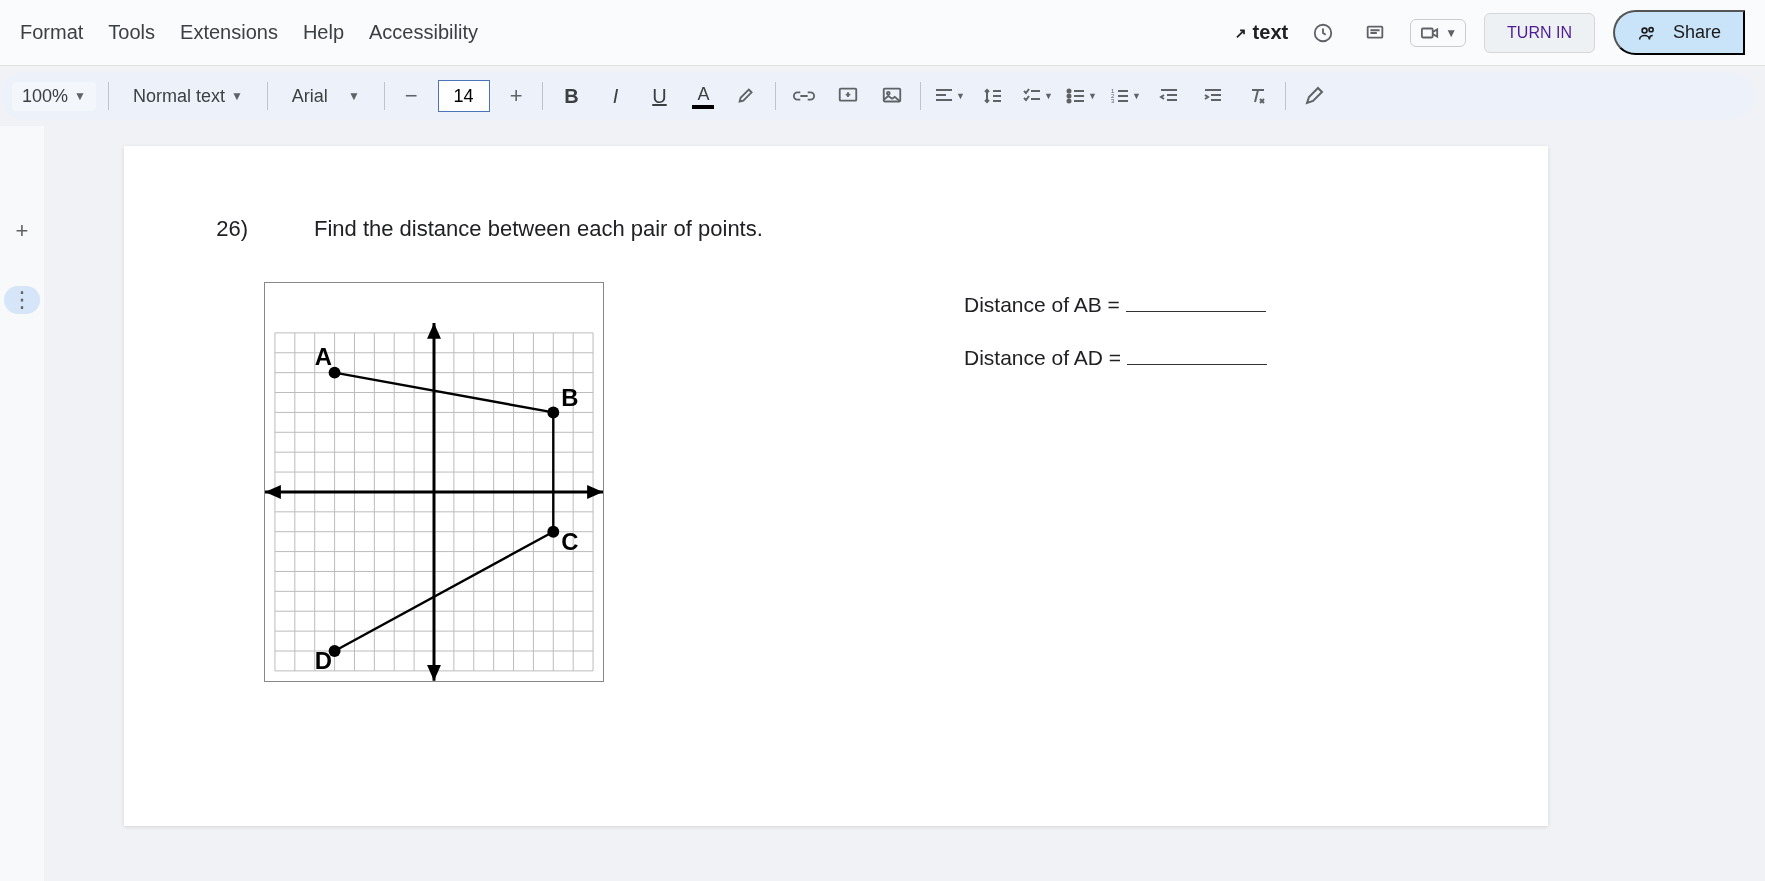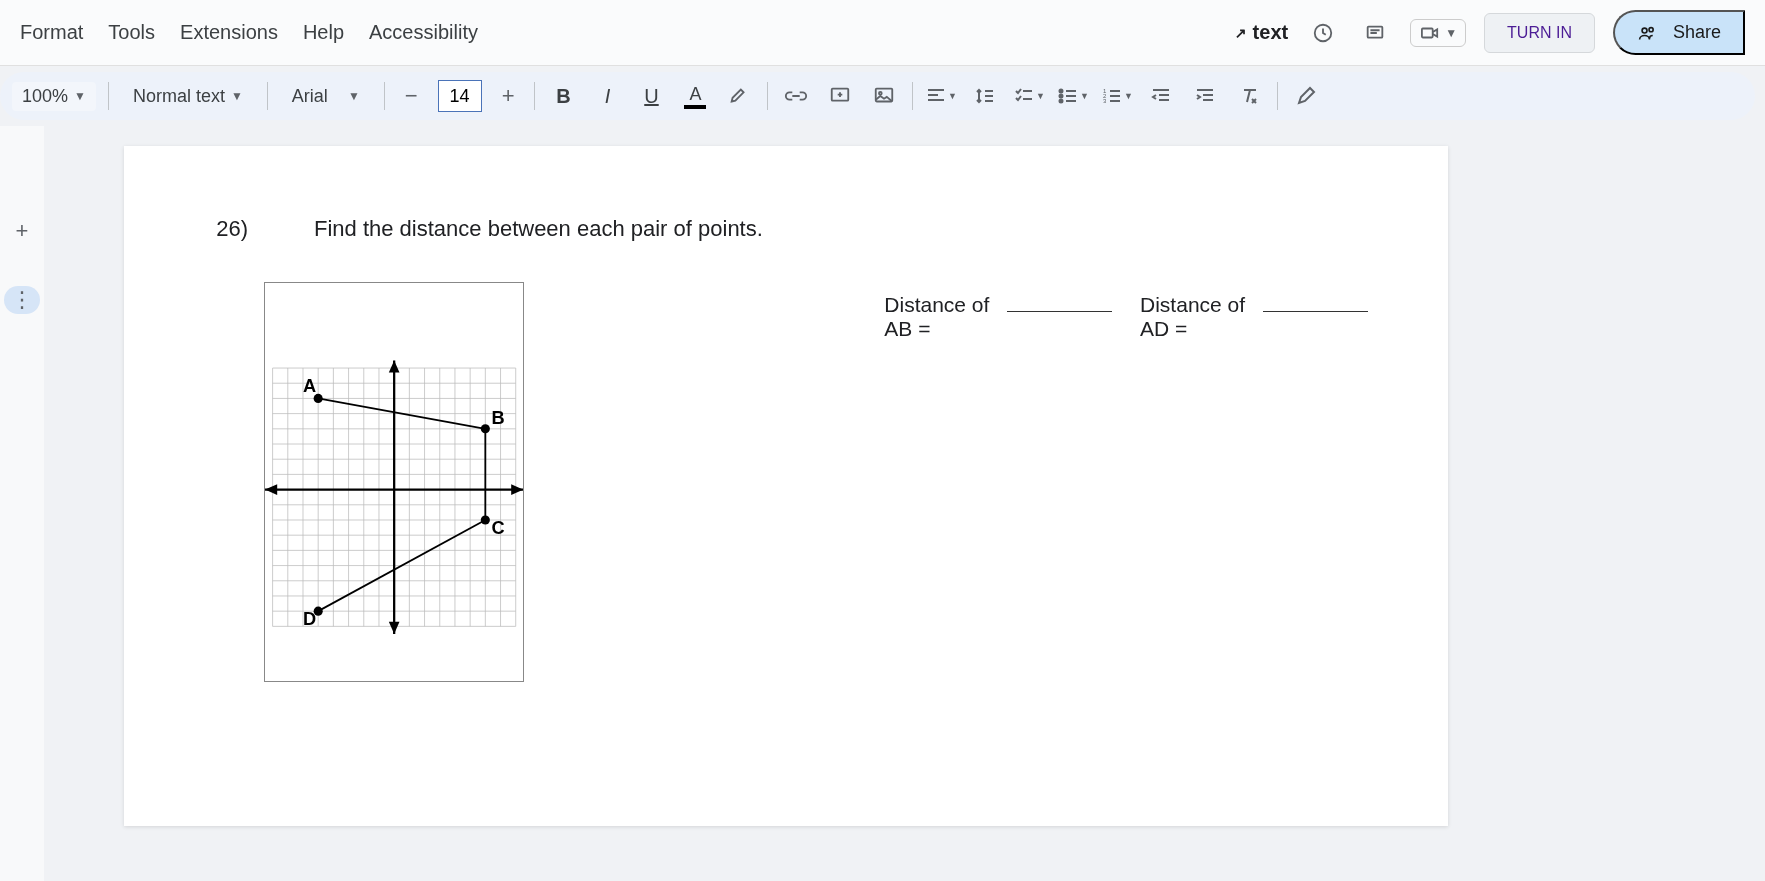--- a/index.html
+++ b/index.html
@@ -56,21 +56,21 @@
       margin: 6px 10px 6px 0;
       font-size: 18px;
       color: #3c4043;
     }
     .zoom-box { display: flex; align-items: center; gap: 6px; padding: 4px 10px; background: #f3f6fb; border-radius: 4px; cursor: pointer; }
     .style-box { display: flex; align-items: center; gap: 6px; padding: 4px 12px; cursor: pointer; }
     .font-box { display: flex; align-items: center; gap: 20px; padding: 4px 12px; cursor: pointer; }
     .sep { width: 1px; height: 28px; background: #c0c4c8; }
     .minus, .plus { font-size: 22px; cursor: pointer; padding: 0 8px; color: #5f6368; }
     .fontsize-input {
-      width: 44px; height: 32px; text-align: center;
+      width: 52px; height: 32px; text-align: center;
       border: 1.5px solid #4a73b8; font-size: 18px;
       background: #fff;
     }
     .tb-btn {
       min-width: 32px; height: 32px;
       display: flex; align-items: center; justify-content: center;
       cursor: pointer; font-size: 18px; color: #3c4043;
     }
     .tb-btn.bold { font-weight: bold; font-size: 20px; }
     .tb-btn.italic { font-style: italic; font-size: 20px; }
@@ -90,31 +90,31 @@
     }
     .rail-btn.more {
       background: #d6e5f7; border-radius: 14px;
       width: 36px; height: 28px;
     }
     .page-area {
       flex: 1; display: flex; justify-content: flex-start;
       padding: 20px 0 0 80px;
     }
     .page {
-      background: #fff; width: 1324px; height: 680px;
+      background: #fff; width: 1424px; height: 680px;
       box-shadow: 0 1px 4px rgba(0,0,0,.12);
       padding: 70px 80px;
       position: relative;
     }
     .qrow { display: flex; gap: 30px; }
     .qnum { font-size: 22px; color: #202124; min-width: 44px; text-align: right; }
     .qprompt { font-size: 22px; color: #202124; margin-left: 36px; }
     .qbody { display: flex; margin-top: 40px; margin-left: 60px; gap: 360px; }
     .graph { position: relative; width: 340px; height: 400px; border: 1.5px solid #888; }
-    .answers { padding-top: 10px; display: flex; gap: 28px; }
+    .answers { padding-top: 10px; display: flex; flex-direction: column; gap: 28px; }
     .ansline { font-size: 21px; color: #202124; display: flex; align-items: baseline; }
     .blank { display: inline-block; border-bottom: 1.5px solid #333; width: 140px; margin-left: 6px; height: 20px; }
     svg.chart { width: 100%; height: 100%; display: block; }
     .caret-down { font-size: 12px; color: #5f6368; }
     .ext-icon { font-size: 14px; }
   </style>
 </head>
 <body>
 
 <div class="menubar">

